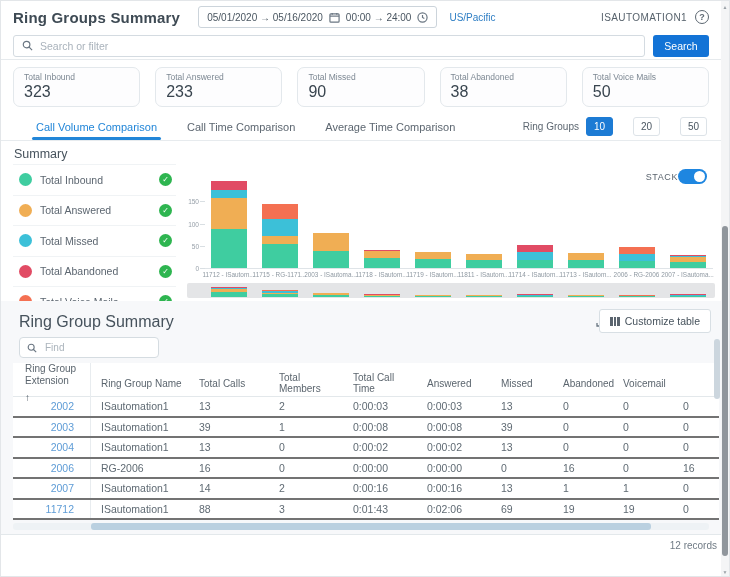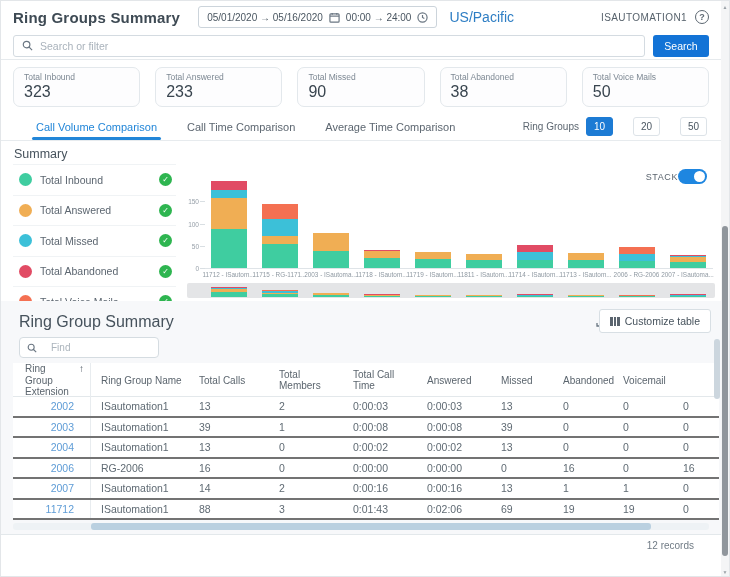--- a/index.html
+++ b/index.html
@@ -11,21 +11,21 @@
   .vscroll { position:absolute; top:0; right:0; width:8px; height:577px; background:#f4f5f6; z-index:50; }
   .vscroll .thumb { position:absolute; left:1px; width:6px; top:225px; height:330px; background:#90969c; border-radius:3px; }
   .vscroll .arr { position:absolute; left:0; width:8px; font-size:5px; color:#9aa1a7; text-align:center; }
   .arr.up{ top:3px; } .arr.down{ bottom:3px; }
 
   
   .header { position:absolute; top:0; left:0; right:8px; height:31px; display:flex; align-items:center; padding:16px 12px; background:#fff; }
   .title { font-size:15px; font-weight:700; color:#3e4a54; letter-spacing:.2px; }
   .datebox { margin-left:18px; height:22px; display:flex; align-items:center; gap:6px; border:1px solid #ccd4db; border-radius:3px; padding:0 8px; font-size:10px; color:#4a5661; }
   .datebox svg { display:block; }
-  .tz { margin-left:12px; font-size:14px; color:#2e7ec4; cursor:pointer; }
+  .tz { margin-left:12px; font-size:10px; color:#2e7ec4; cursor:pointer; }
   .hspacer { flex:1; }
   .account { font-size:10px; color:#57626c; letter-spacing:.4px; margin-right:8px; }
   .help { width:14px; height:14px; border:1.3px solid #5c6771; border-radius:50%; font-size:9px; line-height:12px; text-align:center; color:#5c6771; font-weight:700; }
 
   
   .search-row { position:absolute; top:31px; left:0; right:8px; height:28px; display:flex; align-items:center; gap:8px; padding:0 12px; border-bottom:1px solid #e6eaed; background:#fff; }
   .search-box { flex:1; height:22px; border:1px solid #d4dbe1; border-radius:3px; display:flex; align-items:center; gap:7px; padding:0 8px; }
   .search-box input { border:none; outline:none; flex:1; font-size:10.5px; color:#4a5661; font-family:inherit; }
   .search-box input::placeholder { color:#a9b2bb; }
   .btn-primary { height:22px; min-width:56px; background:#1373d6; color:#fff; border:none; border-radius:3px; font-size:10.5px; font-family:inherit; cursor:pointer; padding:0 10px; }
@@ -69,42 +69,42 @@
   .navstrip { position:absolute; left:186px; top:282px; width:528px; height:15px; background:#e4e5e7; border-radius:2px; }
   .navstrip .mseg { position:absolute; }
 
   
   .lower { position:absolute; top:300px; left:0; right:8px; height:233px; background:#f7f8fa; }
   .tbl-title { position:absolute; top:12px; left:18px; font-size:16px; color:#46525c; }
   .dl-icon { position:absolute; top:13px; right:112px; cursor:pointer; }
   .customize { position:absolute; top:8px; right:10px; height:24px; background:#fff; border:1px solid #d8dfe4; border-radius:3px; font-size:10.5px; color:#46525c; font-family:inherit; display:flex; align-items:center; gap:5px; padding:0 10px; cursor:pointer; }
   .colglyph { display:inline-flex; gap:1px; }
   .colglyph i { width:2.5px; height:9px; background:#5a646e; display:block; }
-  .findbox { position:absolute; top:36px; left:18px; width:140px; height:21px; background:#fff; border:1px solid #d5dce1; border-radius:4px; display:flex; align-items:center; gap:14px; padding:0 7px; }
+  .findbox { position:absolute; top:36px; left:18px; width:140px; height:21px; background:#fff; border:1px solid #d5dce1; border-radius:4px; display:flex; align-items:center; gap:8px; padding:0 7px; }
   .findbox input { border:none; outline:none; flex:1; width:60px; font-size:10px; color:#4a5661; font-family:inherit; }
   .findbox input::placeholder { color:#abb4bc; }
 
   
   .tablecard { position:absolute; top:62px; left:12px; width:706px; height:157px; background:#fff; }
   .tr { display:grid; grid-template-columns:78px 98px 80px 74px 74px 74px 62px 60px 60px 46px; align-items:center; }
   .thead { height:34px; border-bottom:1px solid #e3e8eb; }
   .th { font-size:10px; color:#5b656e; padding:0 6px 0 10px; line-height:1.15; }
-  .th.first { display:flex; gap:6px; padding-left:12px; }
+  .th.first { display:flex; gap:6px; padding-left:12px;flex-direction:column; }
   .sort-arrow { font-size:10px; color:#4a5560; }
   .trow { height:20.5px; border-bottom:2px solid #737373; }
   .td { font-size:10.5px; color:#5f6a73; padding:0 6px 0 10px; height:100%; display:flex; align-items:center; }
   .td.ext { color:#5e9cd6; justify-content:flex-end; padding-right:16px; border-right:1px solid #e8ecef; cursor:pointer; }
   .th.first { border-right:1px solid #e8ecef; height:100%; }
   .tbl-vscroll { position:absolute; top:38px; right:1px; width:6px; height:60px; background:#ccd6de; border-radius:3px; }
   .tbl-hscroll { position:absolute; left:12px; right:12px; top:222px; height:7px; background:#eef2f5; border-radius:3px; }
   .tbl-hscroll .thumb { position:absolute; left:78px; width:560px; top:0; height:7px; background:#bad0e0; border-radius:3px; }
 
   
   .footer { position:absolute; top:533px; left:0; right:8px; height:44px; background:#fff; border-top:1px solid #e3e8eb; }
-  .records { position:absolute; top:5px; right:27px; font-size:10px; color:#707b85; }
+  .records { position:absolute; top:5px; right:4px; font-size:10px; color:#707b85; }
   .footer-ctls { position:absolute; top:19px; right:10px; display:flex; align-items:center; gap:13px; }
   .cdr-label { font-size:12.5px; color:#4b5761; }
   .btn-view { height:24px; width:62px; background:#1373d6; color:#fff; border:none; border-radius:3px; font-size:11px; font-family:inherit; cursor:pointer; }
   .btn-download { height:24px; width:64px; background:#fff; color:#46525c; border:1px solid #ccd5db; border-radius:3px; font-size:11px; font-family:inherit; cursor:pointer; }
 
   svg { stroke:#6a7682; fill:none; stroke-width:1.3; }
 </style>
 </head>
 <body>
 

